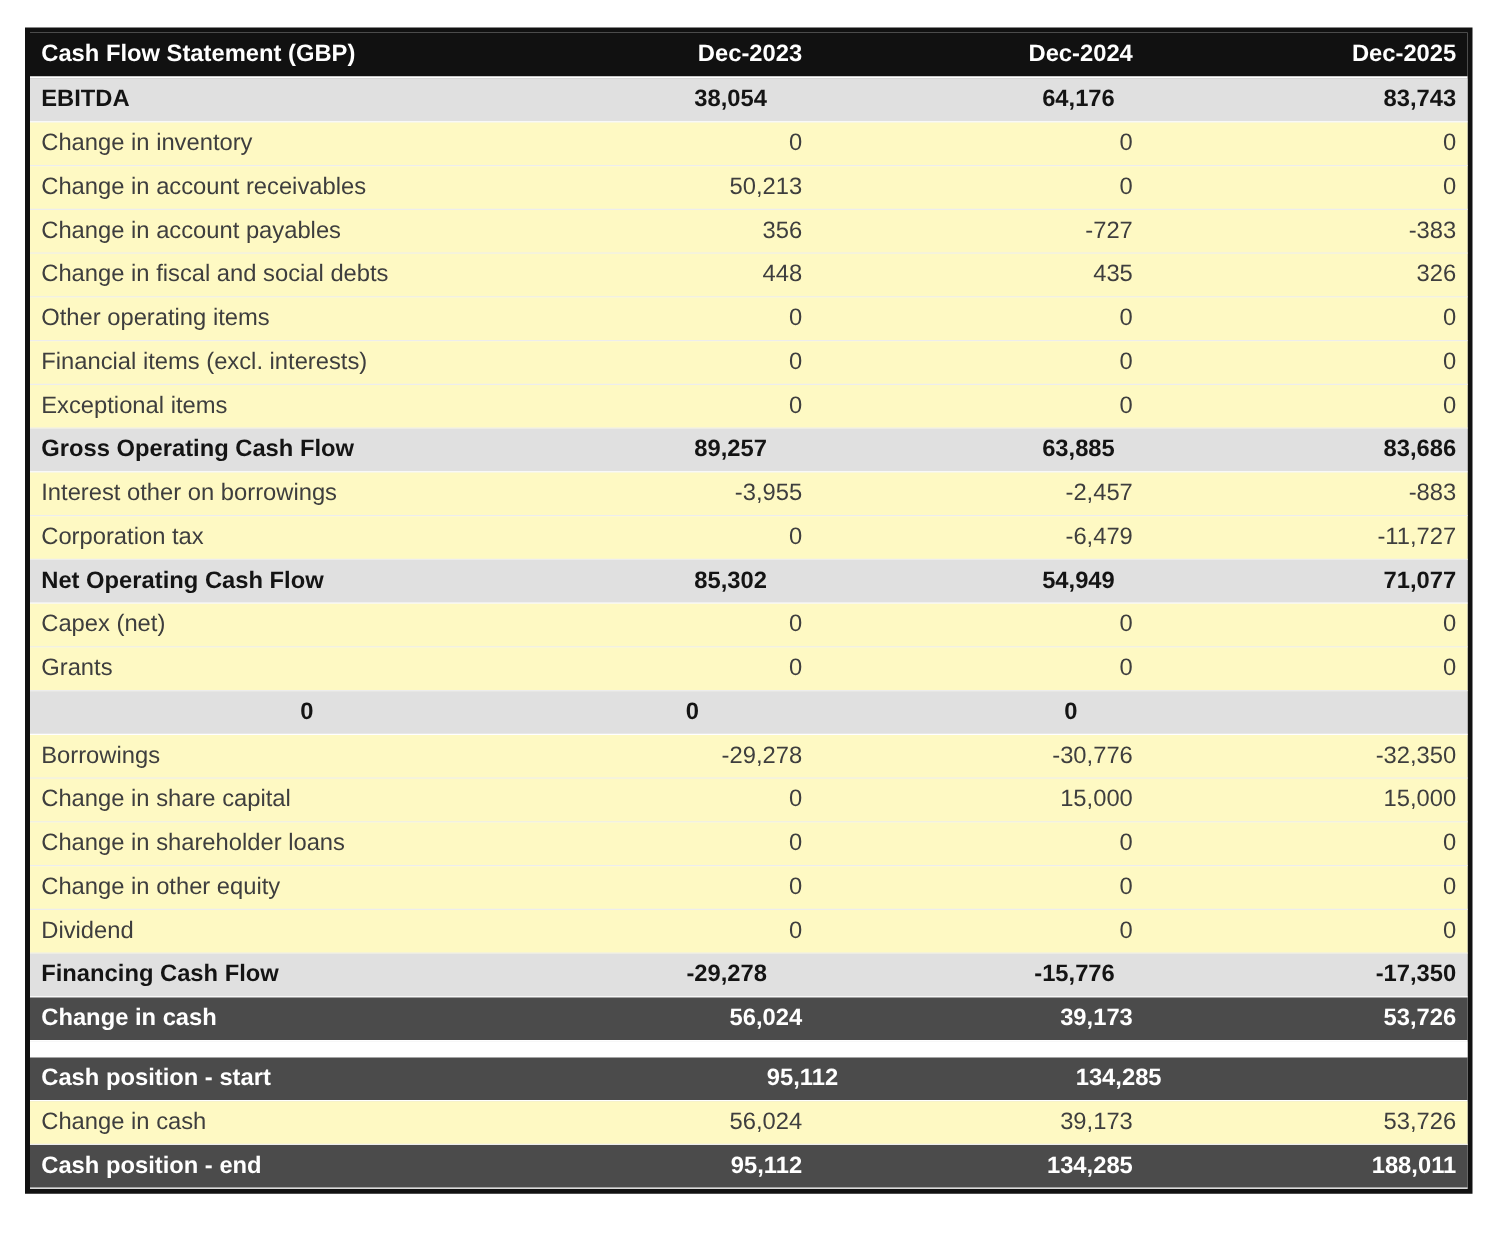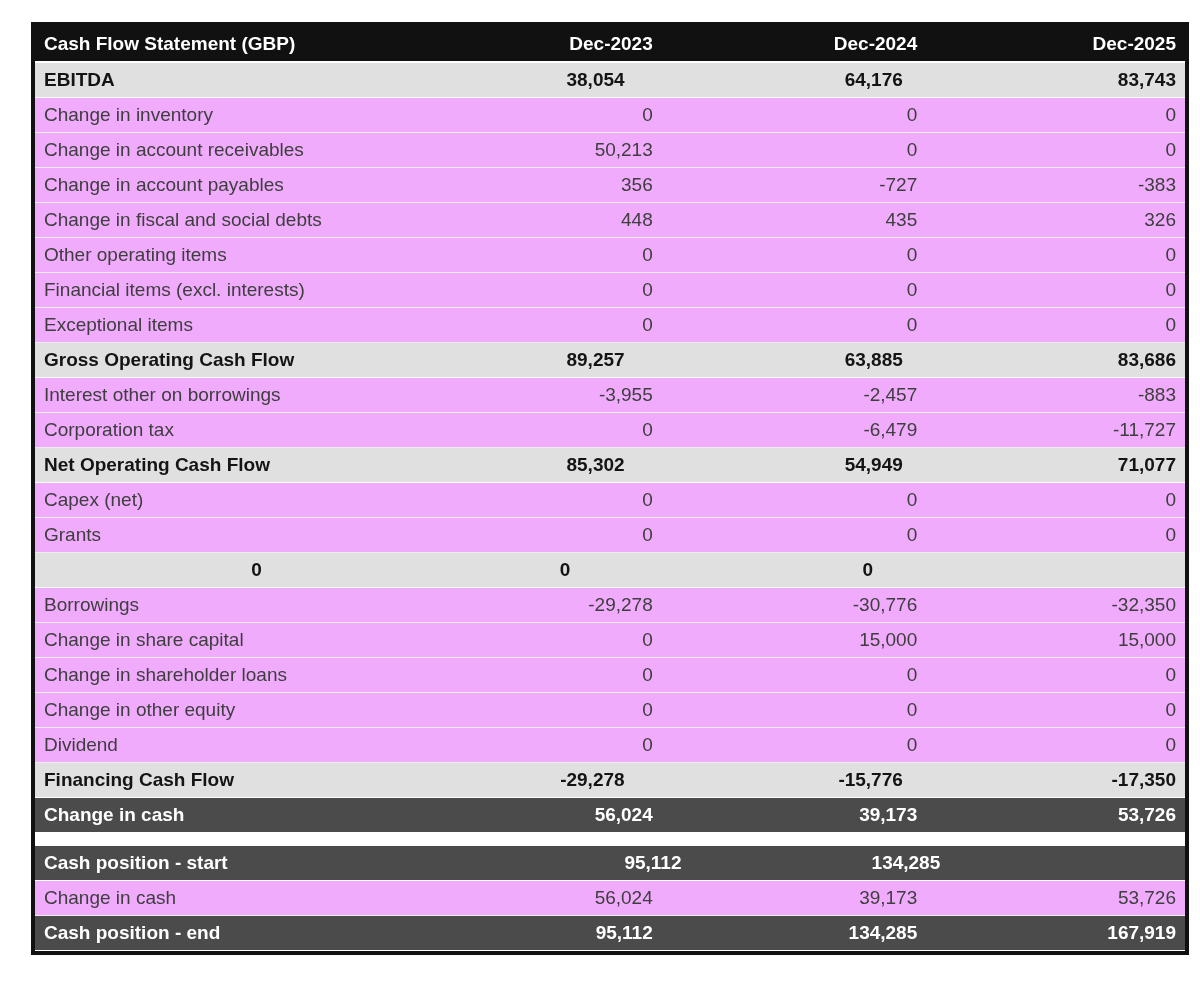--- a/index.html
+++ b/index.html
@@ -17,42 +17,42 @@
   html, body {
     margin: 0;
     padding: 0;
     background: #ffffff;
     width: 1200px;
     font-family: "Liberation Sans", "DejaVu Sans", sans-serif;
   }
   .page {
     width: 1200px;
     height: 989px;
-    padding: 22px 31px;
+    padding: 22px 20px;
   }
   .sheet {
     width: 1158px;
     border: 4px solid var(--border);
     background: #ffffff;
   }
   .row {
     display: flex;
     align-items: center;
     height: 35px;
     font-size: 19px;
   }
   .row.header-row {
     background: var(--header-bg);
     color: var(--header-text);
     font-weight: bold;
     height: 37px;
     border-bottom: 2px solid #ffffff;
   }
   .row.normal {
-    background: #f0abfc;
+    background: #fef9c3;
     color: var(--normal-text);
     border-bottom: 1px solid var(--hairline);
   }
   .row.subtotal {
     background: var(--subtotal-bg);
     color: var(--bold-text);
     font-weight: bold;
     border-bottom: 1px solid #ffffff;
     gap: 44px;
   }
@@ -233,17 +233,17 @@
         <div class="row normal">
           <div class="cell cell-label">Change in cash</div>
           <div class="cell cell-val c1">56,024</div>
           <div class="cell cell-val c2">39,173</div>
           <div class="cell cell-val c3">53,726</div>
         </div>
         <div class="row dark">
           <div class="cell cell-label">Cash position - end</div>
           <div class="cell cell-val c1">95,112</div>
           <div class="cell cell-val c2">134,285</div>
-          <div class="cell cell-val c3">167,919</div>
+          <div class="cell cell-val c3">188,011</div>
         </div>
       </div>
   </div>
 </div>
 
 </body></html>

